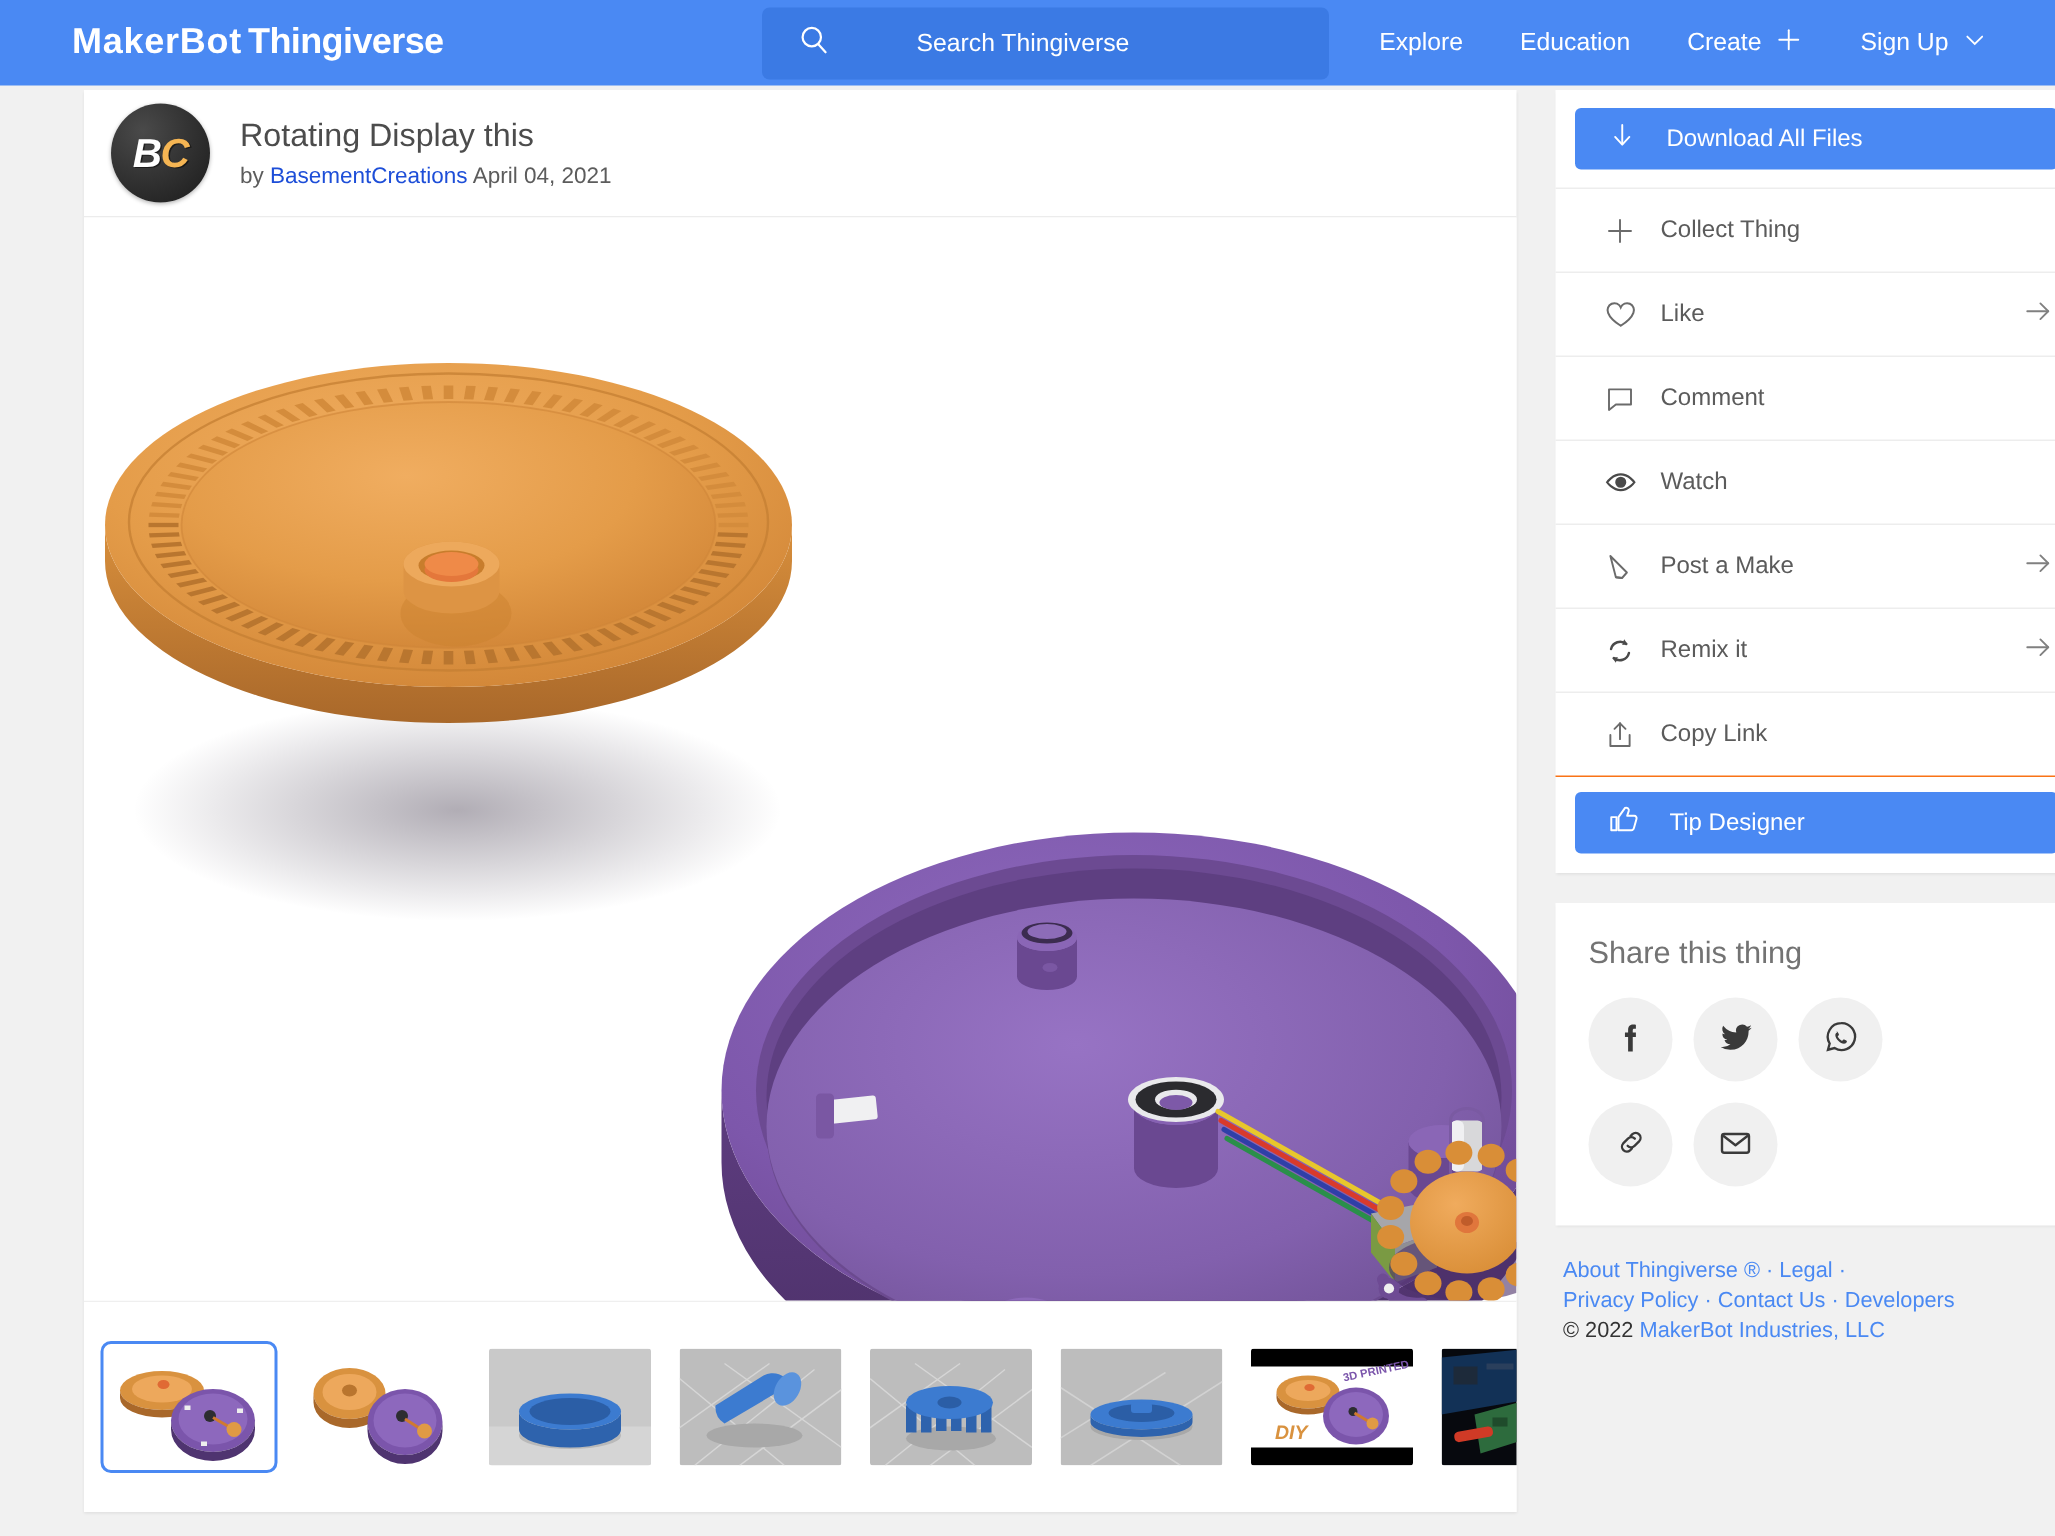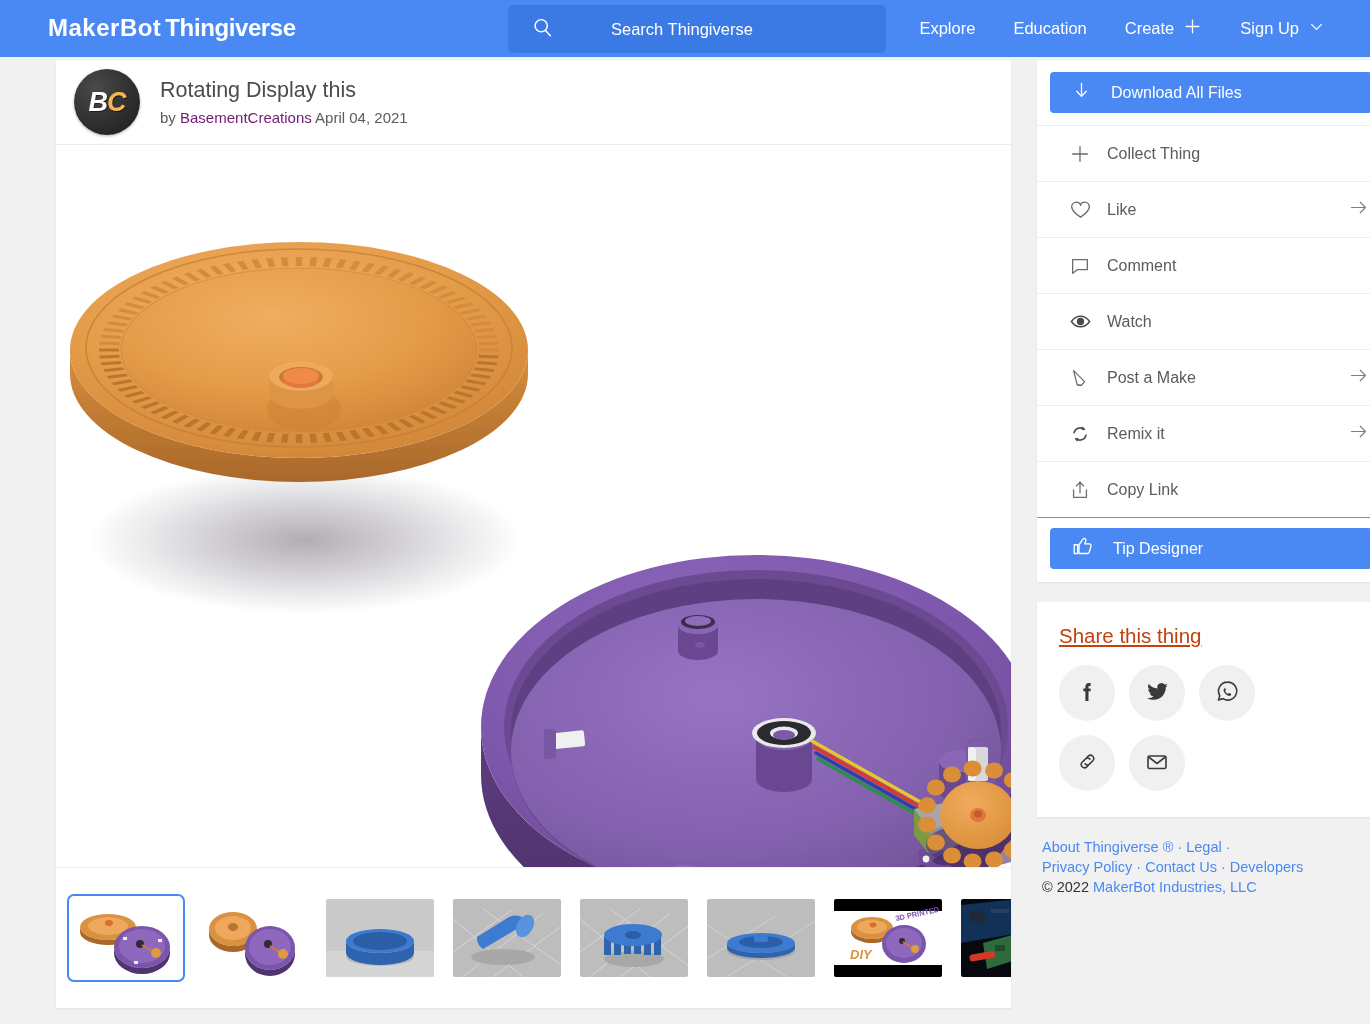--- a/index.html
+++ b/index.html
@@ -139,21 +139,21 @@
     color: #4c4c4c;
     line-height: 28px;
     font-weight: 400;
   }
   .thing-sub {
     font-size: 15px;
     color: #5c5c5c;
     margin-top: 4px;
     line-height: 20px;
   }
-  .thing-sub .author { color: #701a75; text-decoration: none; cursor: pointer; }
+  .thing-sub .author { color: #1d4ed8; text-decoration: none; cursor: pointer; }
 
   
   .viewer {
     height: 723px;
     background: #ffffff;
     position: relative;
     overflow: hidden;
     border-bottom: 1px solid #efefef;
   }
   .render { position: absolute; inset: 0; }
@@ -222,21 +222,21 @@
     color: #5b5b5b;
     font-size: 16px;
   }
   .action .ico { width: 28px; display: flex; align-items: center; justify-content: flex-start; flex:none; }
   .action .lbl { margin-left: 10px; flex: 1; }
   .action .chev { opacity: .85; }
 
   .tip-wrap { padding: 10px 13px 13px 13px; border-top: 1px solid #f97316; }
 
   .share-panel { margin-top: 20px; padding: 22px 22px 26px 22px; }
-  .share-title { font-size: 20.5px; color: #c2410c; font-weight: 400; text-decoration: underline; }
+  .share-title { font-size: 20.5px; color: #737373; font-weight: 400; }
   .share-grid {
     margin-top: 17px;
     display: flex;
     flex-wrap: wrap;
     gap: 14px;
     width: 250px;
   }
   .share-btn {
     width: 56px; height: 56px;
     border-radius: 50%;

